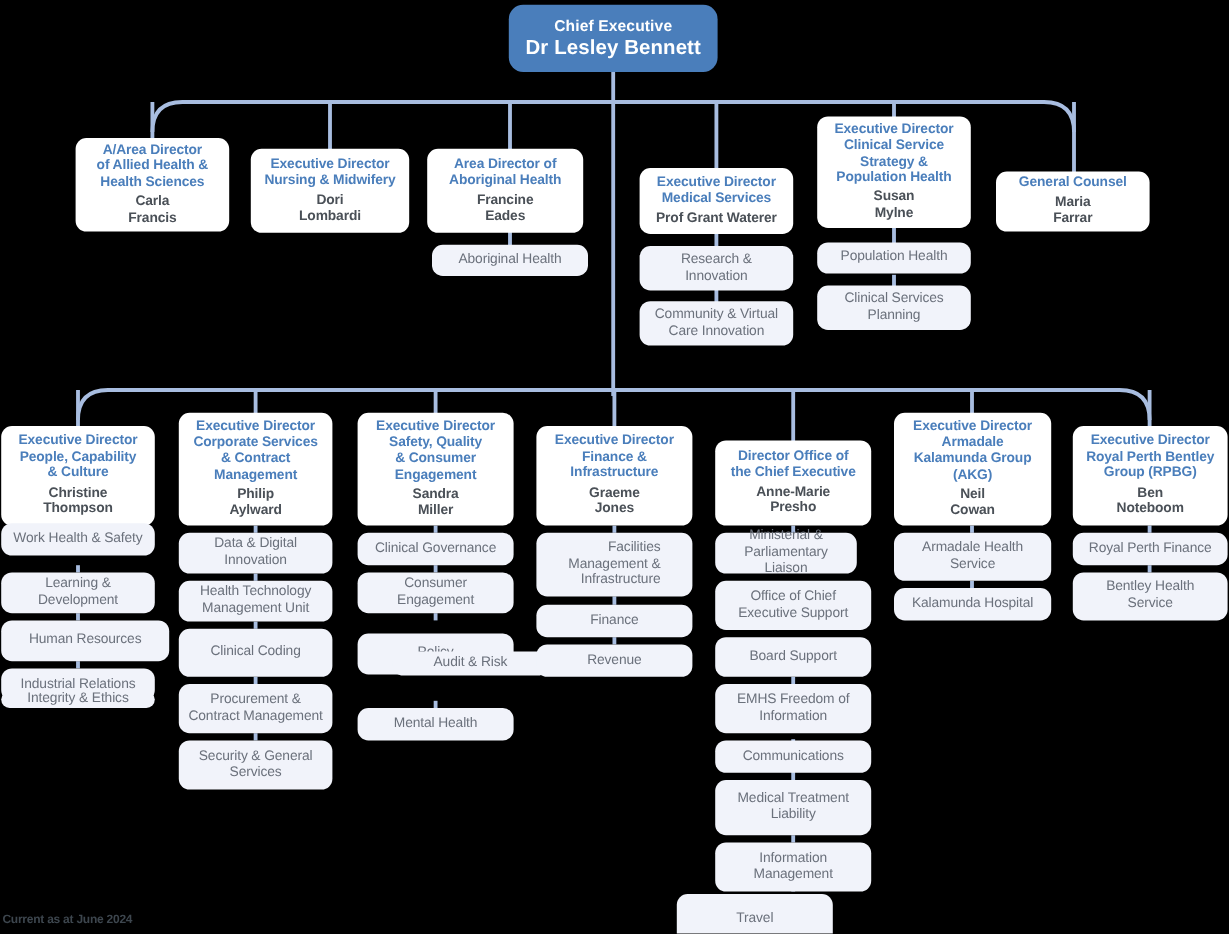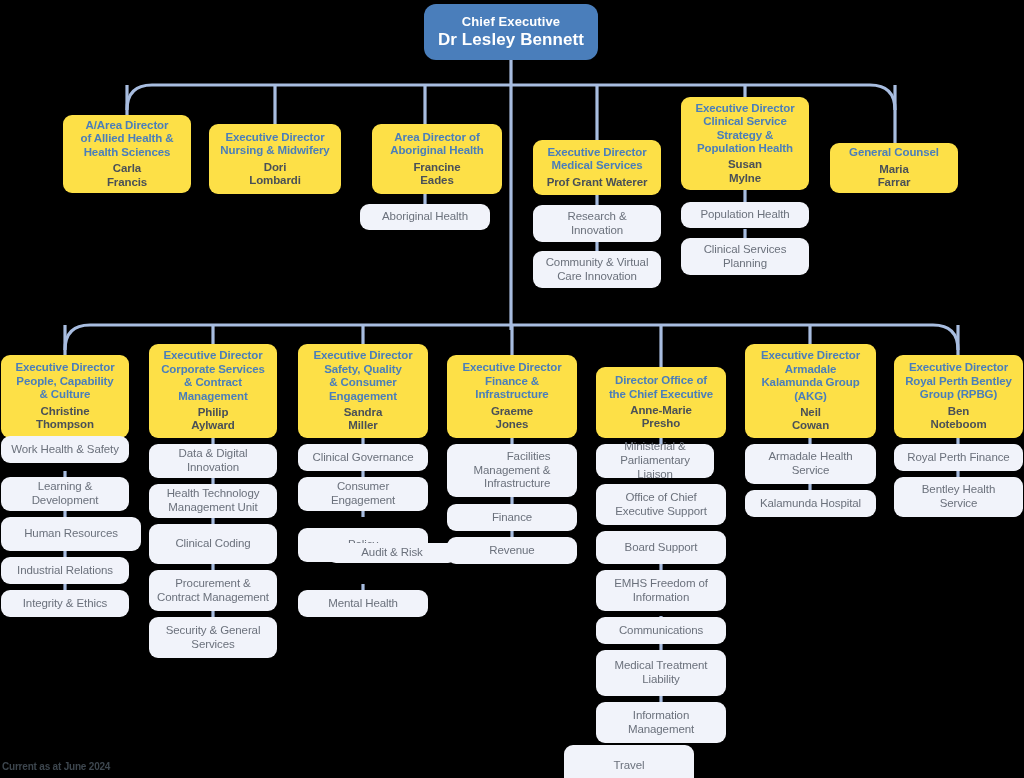--- a/index.html
+++ b/index.html
@@ -31,21 +31,21 @@
 
   .root{
     background:#4a7ebb;
     color:#ffffff;
     border-radius:12px;
   }
   .root .t1{font-size:13px;font-weight:bold;letter-spacing:.1px;}
   .root .t2{font-size:17px;font-weight:bold;margin-top:1px;letter-spacing:.1px;}
 
   .dept{
-    background:#fde047;
+    background:#ffffff;
   }
   .dept .title{
     color:#4a7ebb;
     font-size:11.5px;
     font-weight:bold;
     line-height:1.17;
     letter-spacing:-0.1px;
   }
   .dept .person{
     color:#4a5057;
@@ -156,21 +156,21 @@
   <div class="node dept" style="left:63px;top:115px;width:128px;height:78px;">
     <div class="title">A/Area Director<br>of Allied Health &amp;<br>Health Sciences</div>
     <div class="person">Carla<br>Francis</div>
   </div>
 
   <div class="node dept" style="left:209px;top:124px;width:132px;height:70px;">
     <div class="title">Executive Director<br>Nursing &amp; Midwifery</div>
     <div class="person">Dori<br>Lombardi</div>
   </div>
 
-  <div class="node dept" style="left:372px;top:124px;width:130px;height:70px;">
+  <div class="node dept" style="left:356px;top:124px;width:130px;height:70px;">
     <div class="title">Area Director of<br>Aboriginal Health</div>
     <div class="person">Francine<br>Eades</div>
   </div>
   <div class="node leaf" style="left:360px;top:204px;width:130px;height:26px;">Aboriginal Health</div>
 
   <div class="node dept" style="left:533px;top:140px;width:128px;height:55px;">
     <div class="title">Executive Director<br>Medical Services</div>
     <div class="person">Prof Grant Waterer</div>
   </div>
   <div class="node leaf" style="left:533px;top:205px;width:128px;height:37px;">Research &amp;<br>Innovation</div>
@@ -189,21 +189,21 @@
   </div>
 
   <div class="node dept" style="left:1px;top:355px;width:128px;height:83px;">
     <div class="title">Executive Director<br>People, Capability<br>&amp; Culture</div>
     <div class="person">Christine<br>Thompson</div>
   </div>
   <div class="node leaf" style="left:1px;top:436px;width:128px;height:27px;">Work Health &amp; Safety</div>
   <div class="node leaf" style="left:1px;top:477px;width:128px;height:34px;">Learning &amp;<br>Development</div>
   <div class="node leaf" style="left:1px;top:517px;width:140px;height:34px;">Human Resources</div>
   <div class="node leaf" style="left:1px;top:557px;width:128px;height:27px;">Industrial Relations</div>
-  <div class="node leaf" style="left:1px;top:590px;width:128px;height:27px;">Integrity &amp; Ethics</div>
+  <div class="node leaf" style="left:1px;top:576px;width:128px;height:14px;">Integrity &amp; Ethics</div>
 
   <div class="node dept" style="left:149px;top:344px;width:128px;height:94px;">
     <div class="title">Executive Director<br>Corporate Services<br>&amp; Contract<br>Management</div>
     <div class="person">Philip<br>Aylward</div>
   </div>
   <div class="node leaf" style="left:149px;top:444px;width:128px;height:34px;">Data &amp; Digital<br>Innovation</div>
   <div class="node leaf" style="left:149px;top:484px;width:128px;height:34px;">Health Technology<br>Management Unit</div>
   <div class="node leaf" style="left:149px;top:524px;width:128px;height:40px;">Clinical Coding</div>
   <div class="node leaf" style="left:149px;top:570px;width:128px;height:41px;">Procurement &amp;<br>Contract Management</div>
   <div class="node leaf" style="left:149px;top:617px;width:128px;height:41px;">Security &amp; General<br>Services</div>

